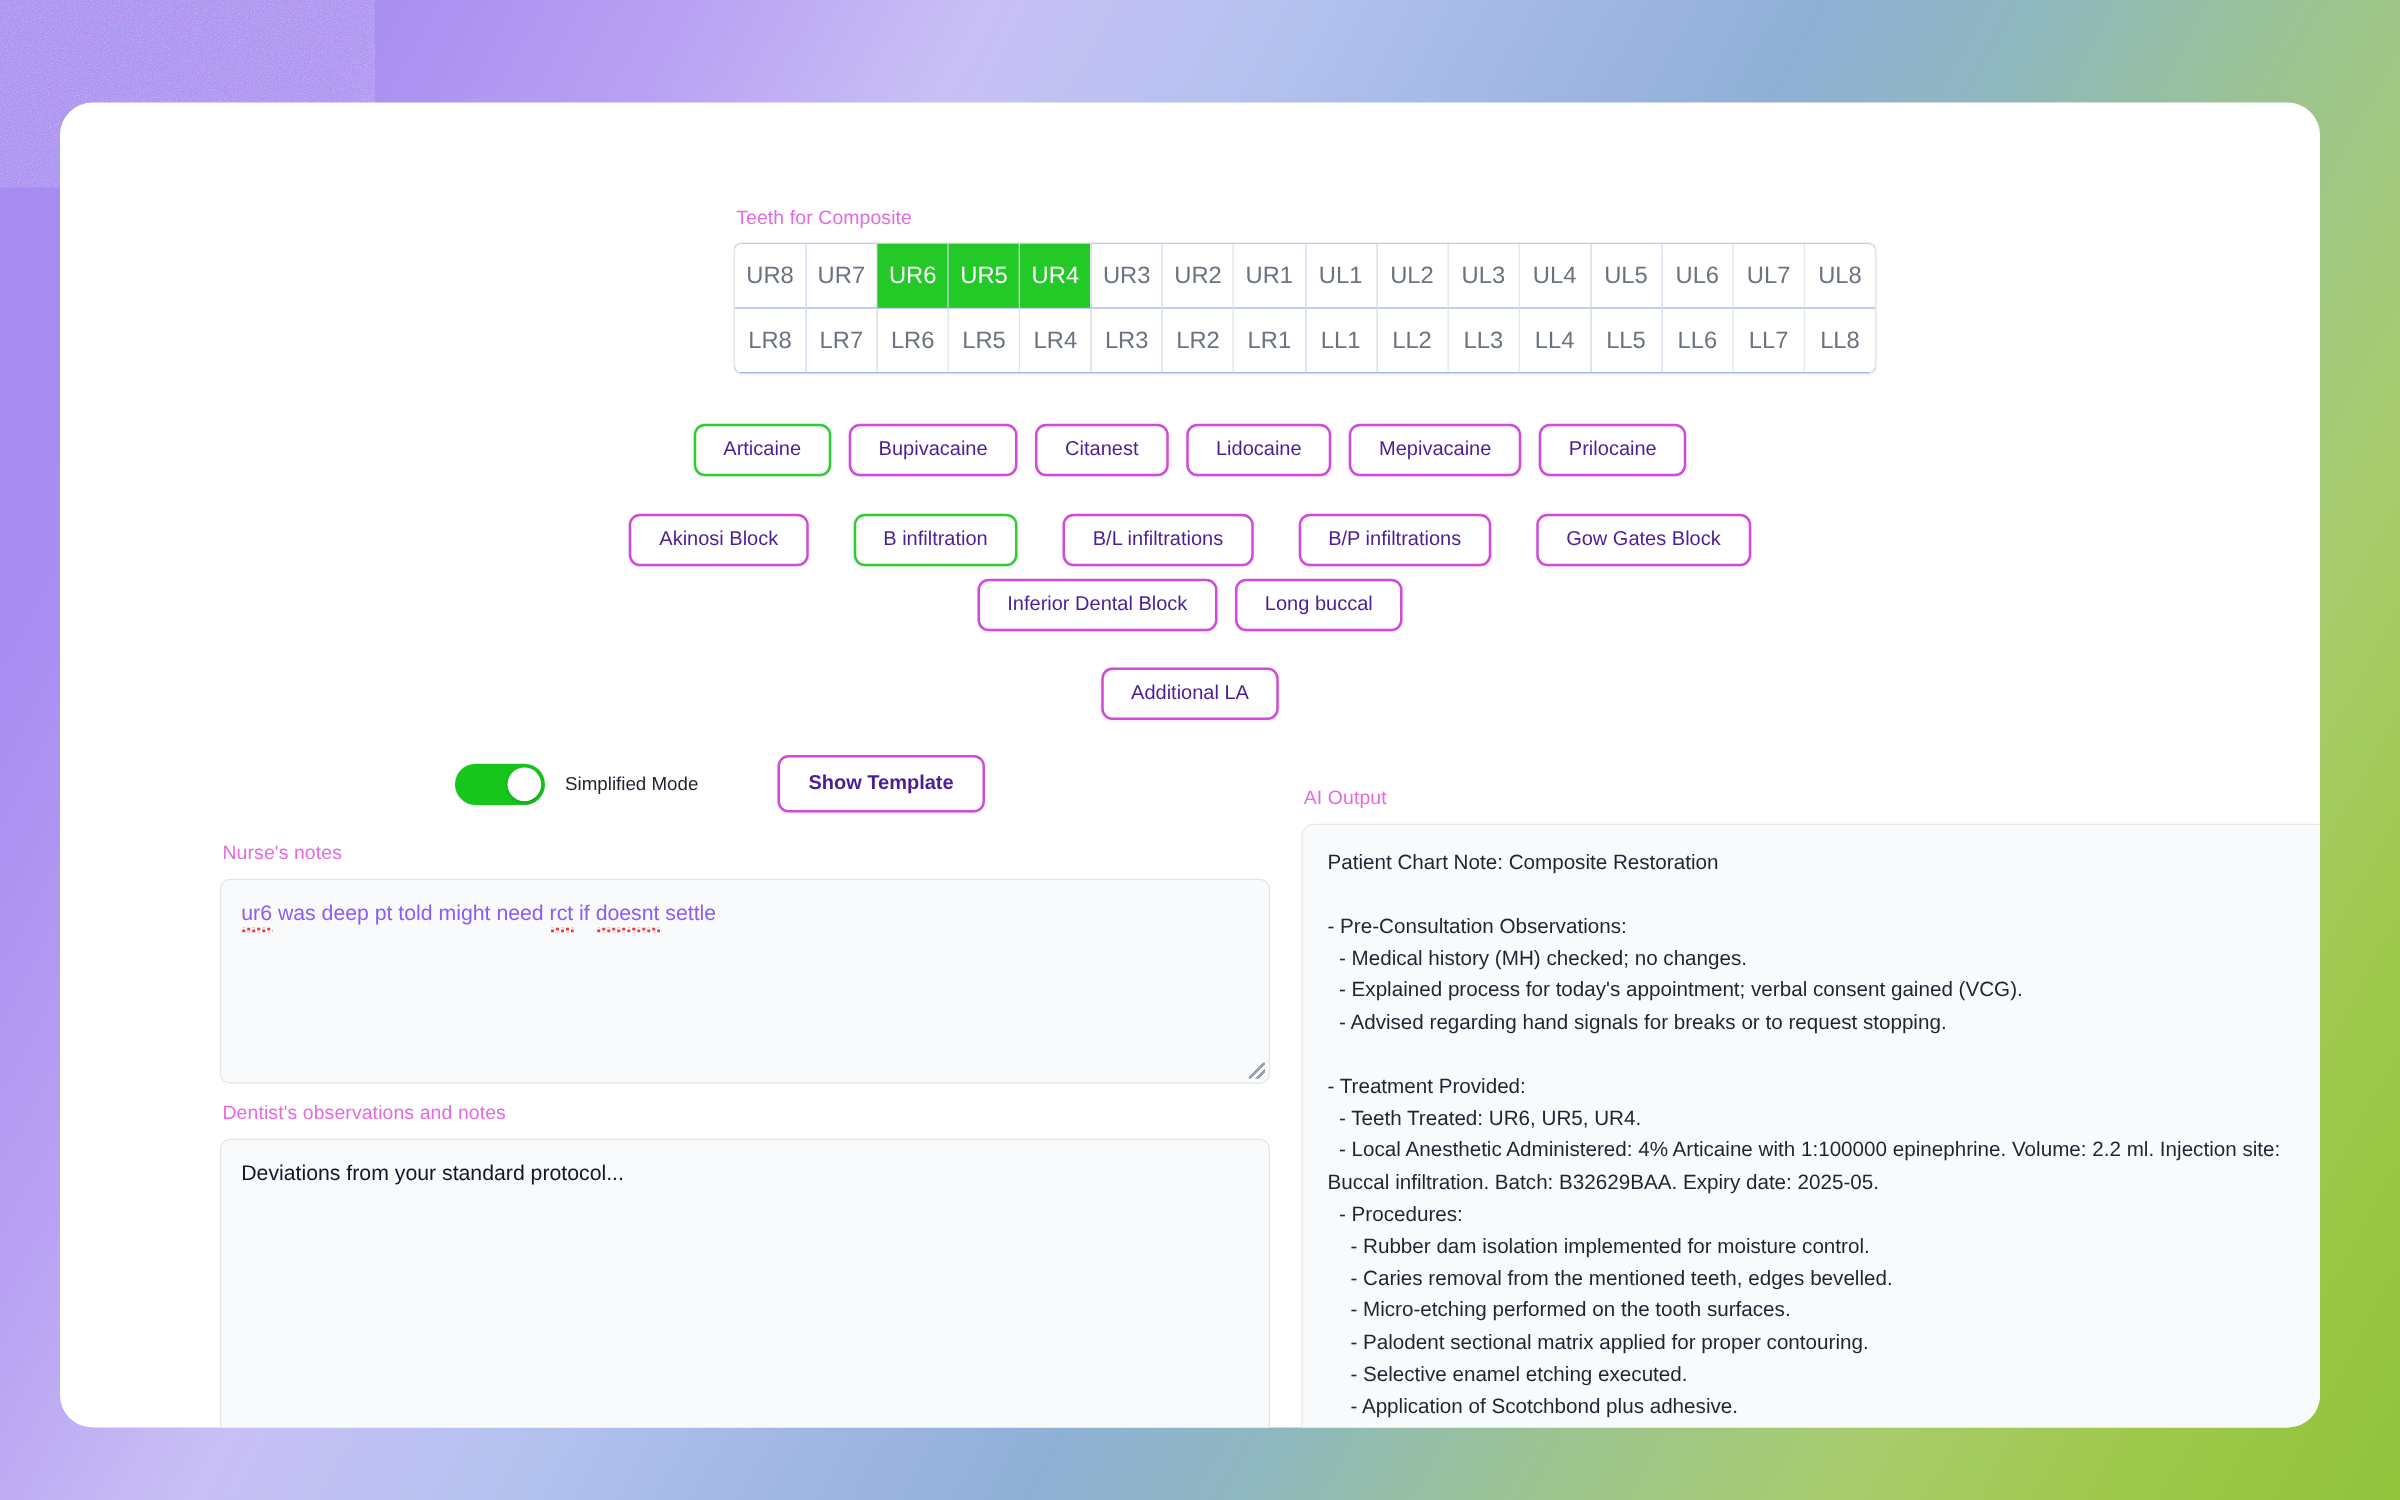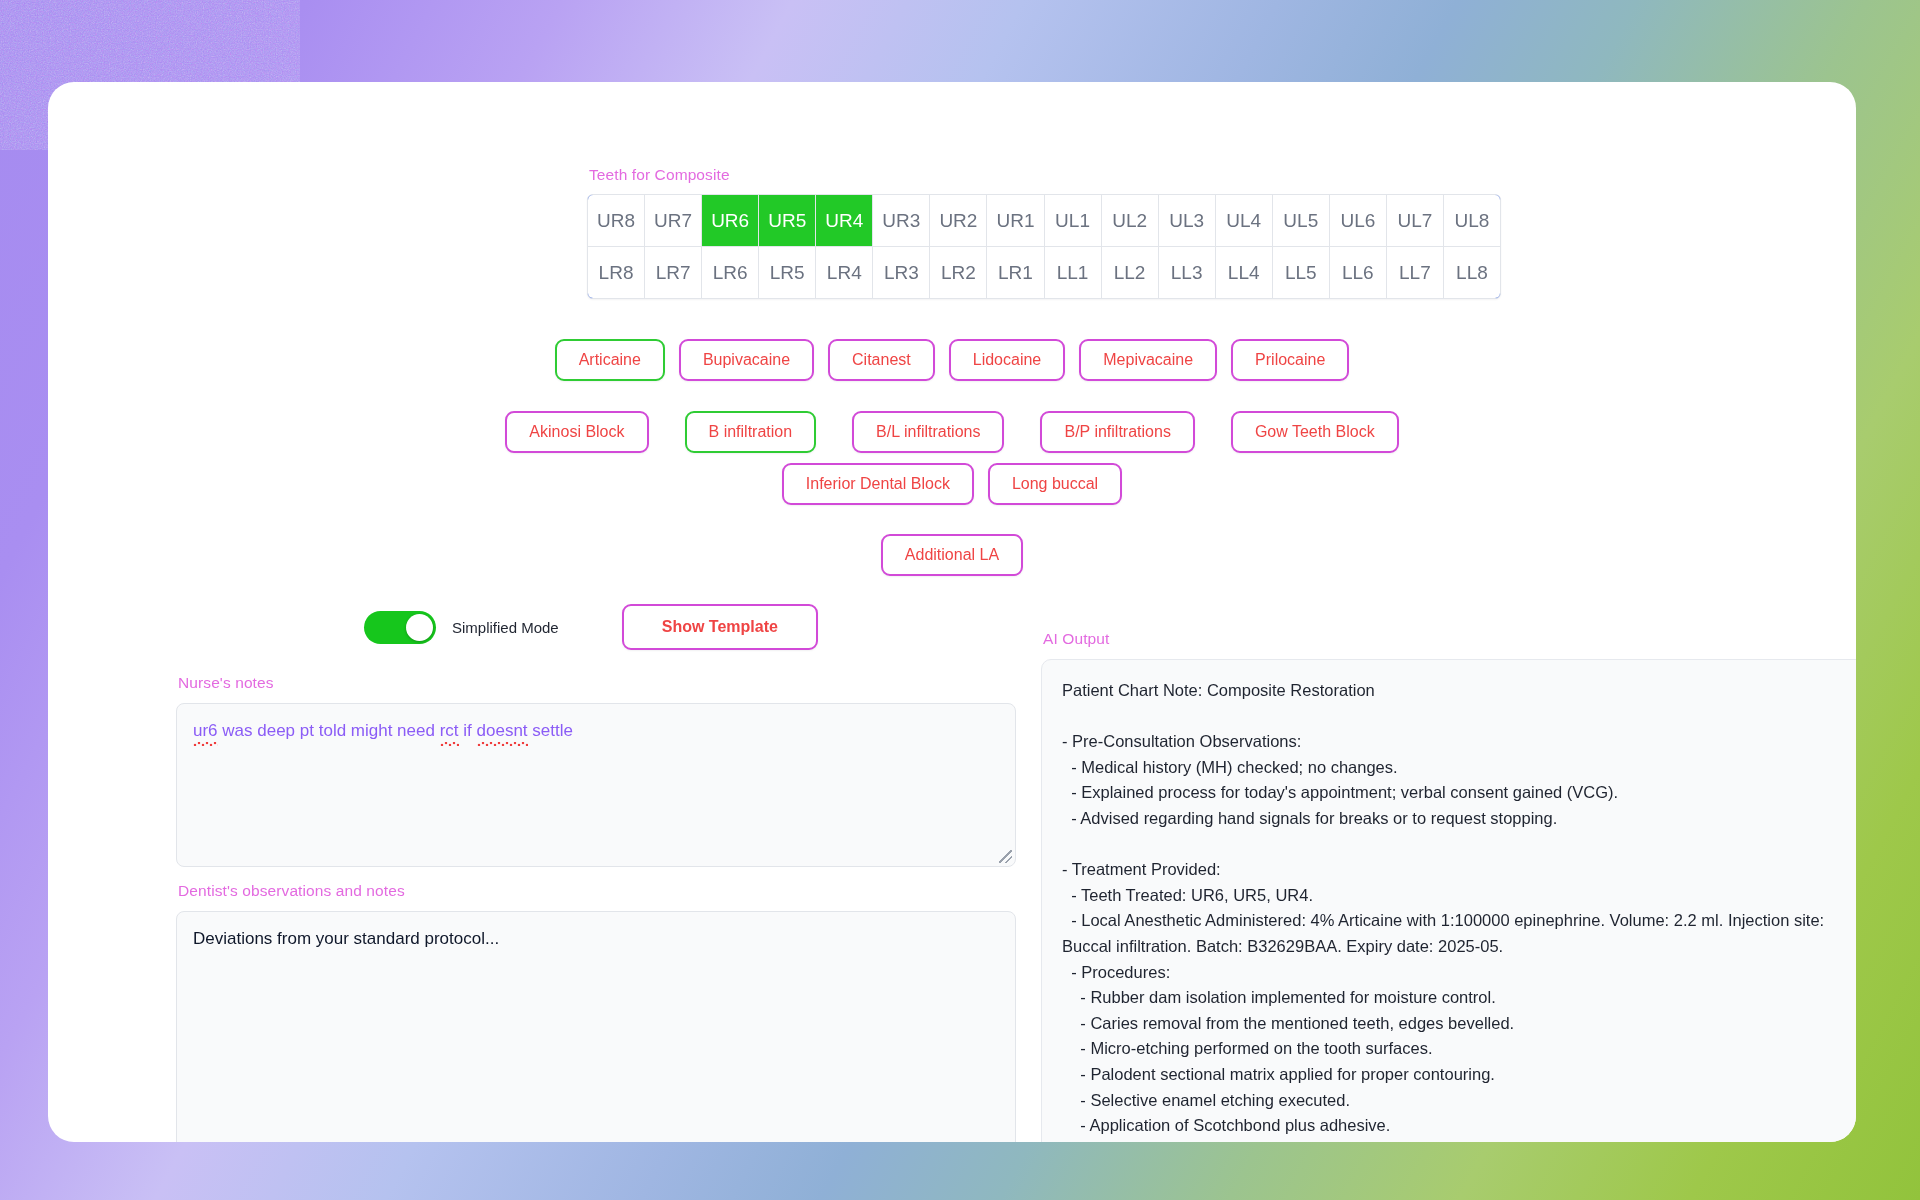--- a/index.html
+++ b/index.html
@@ -98,21 +98,21 @@
     display: flex;
     gap: 14px;
     justify-content: center;
     width: 100%;
     left: 0;
   }
   .pill {
     border: 2px solid #d24ad8;
     border-radius: 9px;
     background: #fff;
-    color: #ef4444;
+    color: #4c1d95;
     font-size: 16px;
     padding: 10px 22px;
     cursor: pointer;
     white-space: nowrap;
     box-shadow: 0 1px 2px rgba(16,24,40,.06);
     font-family: "Liberation Sans", sans-serif;
     text-align: right;
   }
   .pill.active {
     border-color: #2fcc34;
@@ -153,21 +153,21 @@
   }
   #toggle-label {
     margin-left: 16px;
     font-size: 15px;
     color: #1f2430;
     white-space: nowrap;
   }
   #show-template {
     margin-left: 63px;
     font-weight: bold;
-    padding: 12px 38px;
+    padding: 12px 23px;
     font-size: 16px;
   }
 
   
   #nurse-block {
     position: absolute;
     left: 128px;
     top: 592px;
     width: 840px;
   }
@@ -308,21 +308,21 @@
       <button class="pill">Lidocaine</button>
       <button class="pill">Mepivacaine</button>
       <button class="pill">Prilocaine</button>
     </div>
 
   <div class="pill-row" id="row-technique">
       <button class="pill">Akinosi Block</button>
       <button class="pill active">B infiltration</button>
       <button class="pill">B/L infiltrations</button>
       <button class="pill">B/P infiltrations</button>
-      <button class="pill">Gow Teeth Block</button>
+      <button class="pill">Gow Gates Block</button>
     </div>
   <div class="pill-row" id="row-technique2">
       <button class="pill">Inferior Dental Block</button>
       <button class="pill">Long buccal</button>
     </div>
 
   <div class="pill-row" id="row-additional">
     <button class="pill">Additional LA</button>
   </div>
 

